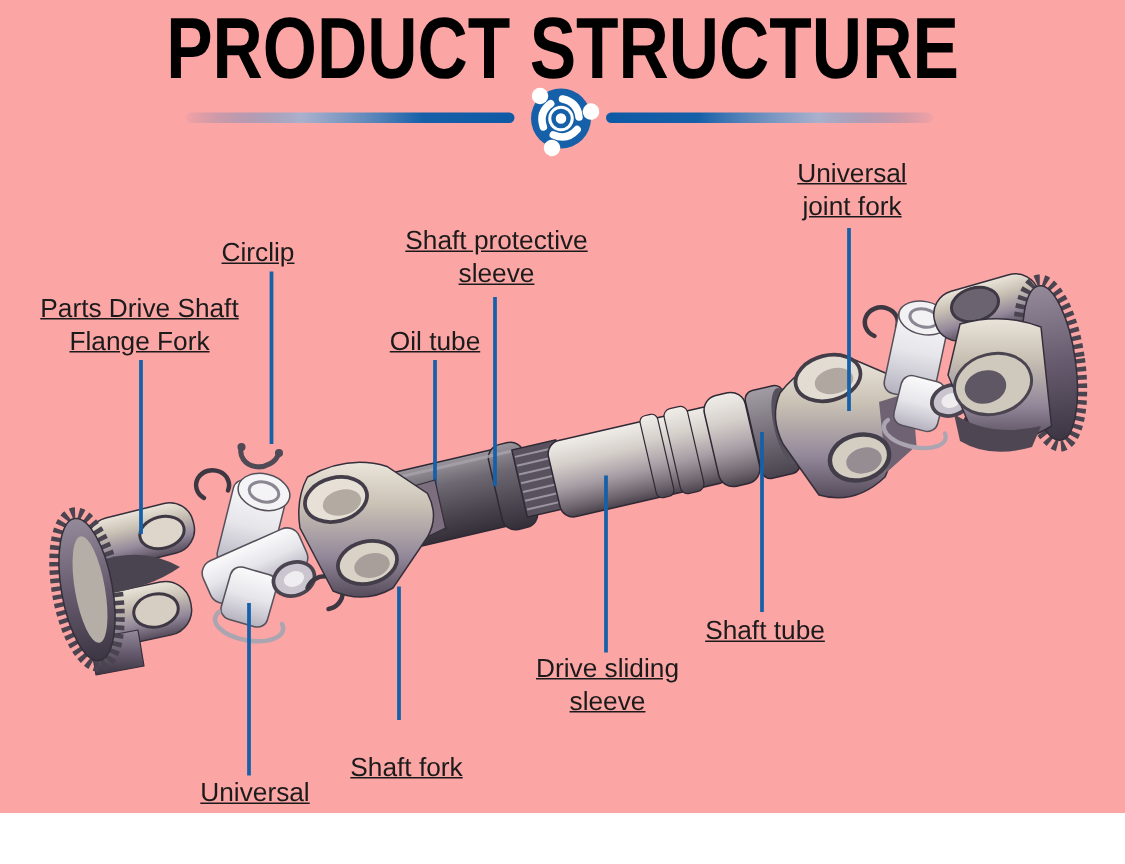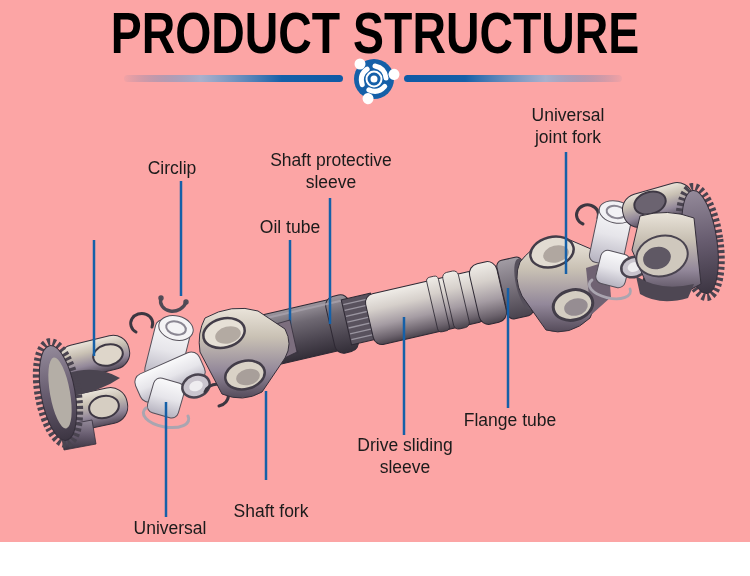--- a/index.html
+++ b/index.html
@@ -10,21 +10,21 @@
   }
   .title{
     position:absolute;top:-1px;left:0;width:750px;margin:0;
     text-align:center;color:#000000;font-weight:bold;font-size:58px;
     letter-spacing:0px;transform:scaleX(0.80);transform-origin:50% 0;
     white-space:nowrap;
   }
   .diagram-svg{position:absolute;left:0;top:0;width:750px;height:576px;}
   .part-label{
     position:absolute;color:#1b1b1b;font-size:17.5px;line-height:22px;
-    text-align:center;transform:translateX(-50%);white-space:nowrap;
+    text-align:center;transform:translateX(-50%);white-space:nowrap;text-decoration:underline;
   }
   .part-label span{display:block;}
   .lbl-flange-fork{left:93px;top:194px;}
   .lbl-circlip{left:172px;top:157px;}
   .lbl-protective-sleeve{left:331px;top:149px;}
   .lbl-oil-cups{left:290px;top:216px;}
   .lbl-universal-joint-fork{left:568px;top:104px;}
   .lbl-shaft-tube{left:510px;top:409px;}
   .lbl-sliding-sleeve{left:405px;top:434px;}
   .lbl-shaft-fork{left:271px;top:454px;margin-top:46px;}
@@ -221,37 +221,39 @@
       <path d="M262,328 L290,320 L297,352 L272,364 Z" fill="#7c6e7e" stroke="#352f3b" stroke-width="0.8"></path>
       <path d="M205,318 Q232,303 258,311 L285,329 Q293,344 285,358 L262,392 Q243,403 222,394 L200,352 Q197,333 205,318 Z" fill="url(#gFork)" stroke="#352f3b"></path>
       <ellipse cx="224" cy="333" rx="21" ry="14.5" transform="rotate(-14 224 333)" fill="#e6e0d6" stroke="#433d49" stroke-width="2.5"></ellipse>
       <ellipse cx="228" cy="335" rx="13" ry="8.5" transform="rotate(-14 228 335)" fill="#b3aaa2"></ellipse>
       <ellipse cx="245" cy="375" rx="20" ry="14" transform="rotate(-14 245 375)" fill="#d9d2c6" stroke="#433d49" stroke-width="2.5"></ellipse>
       <ellipse cx="248" cy="377" rx="12" ry="8" transform="rotate(-14 248 377)" fill="#a89f9a"></ellipse>
     </g>
   </svg>
 
   <div class="part-label lbl-flange-fork">
+    <span>Parts Drive Shaft</span>
+    <span>Flange Fork</span>
   </div>
   <div class="part-label lbl-circlip">
     <span>Circlip</span>
   </div>
   <div class="part-label lbl-protective-sleeve">
     <span>Shaft protective</span>
     <span>sleeve</span>
   </div>
   <div class="part-label lbl-oil-cups">
     <span>Oil tube</span>
   </div>
   <div class="part-label lbl-universal-joint-fork">
     <span>Universal</span>
     <span>joint fork</span>
   </div>
   <div class="part-label lbl-shaft-tube">
-    <span>Flange tube</span>
+    <span>Shaft tube</span>
   </div>
   <div class="part-label lbl-sliding-sleeve">
     <span>Drive sliding</span>
     <span>sleeve</span>
   </div>
   <div class="part-label lbl-shaft-fork">
     <span>Shaft fork</span>
   </div>
   <div class="part-label lbl-assembly-universal-joint">
     <span>Universal</span>

